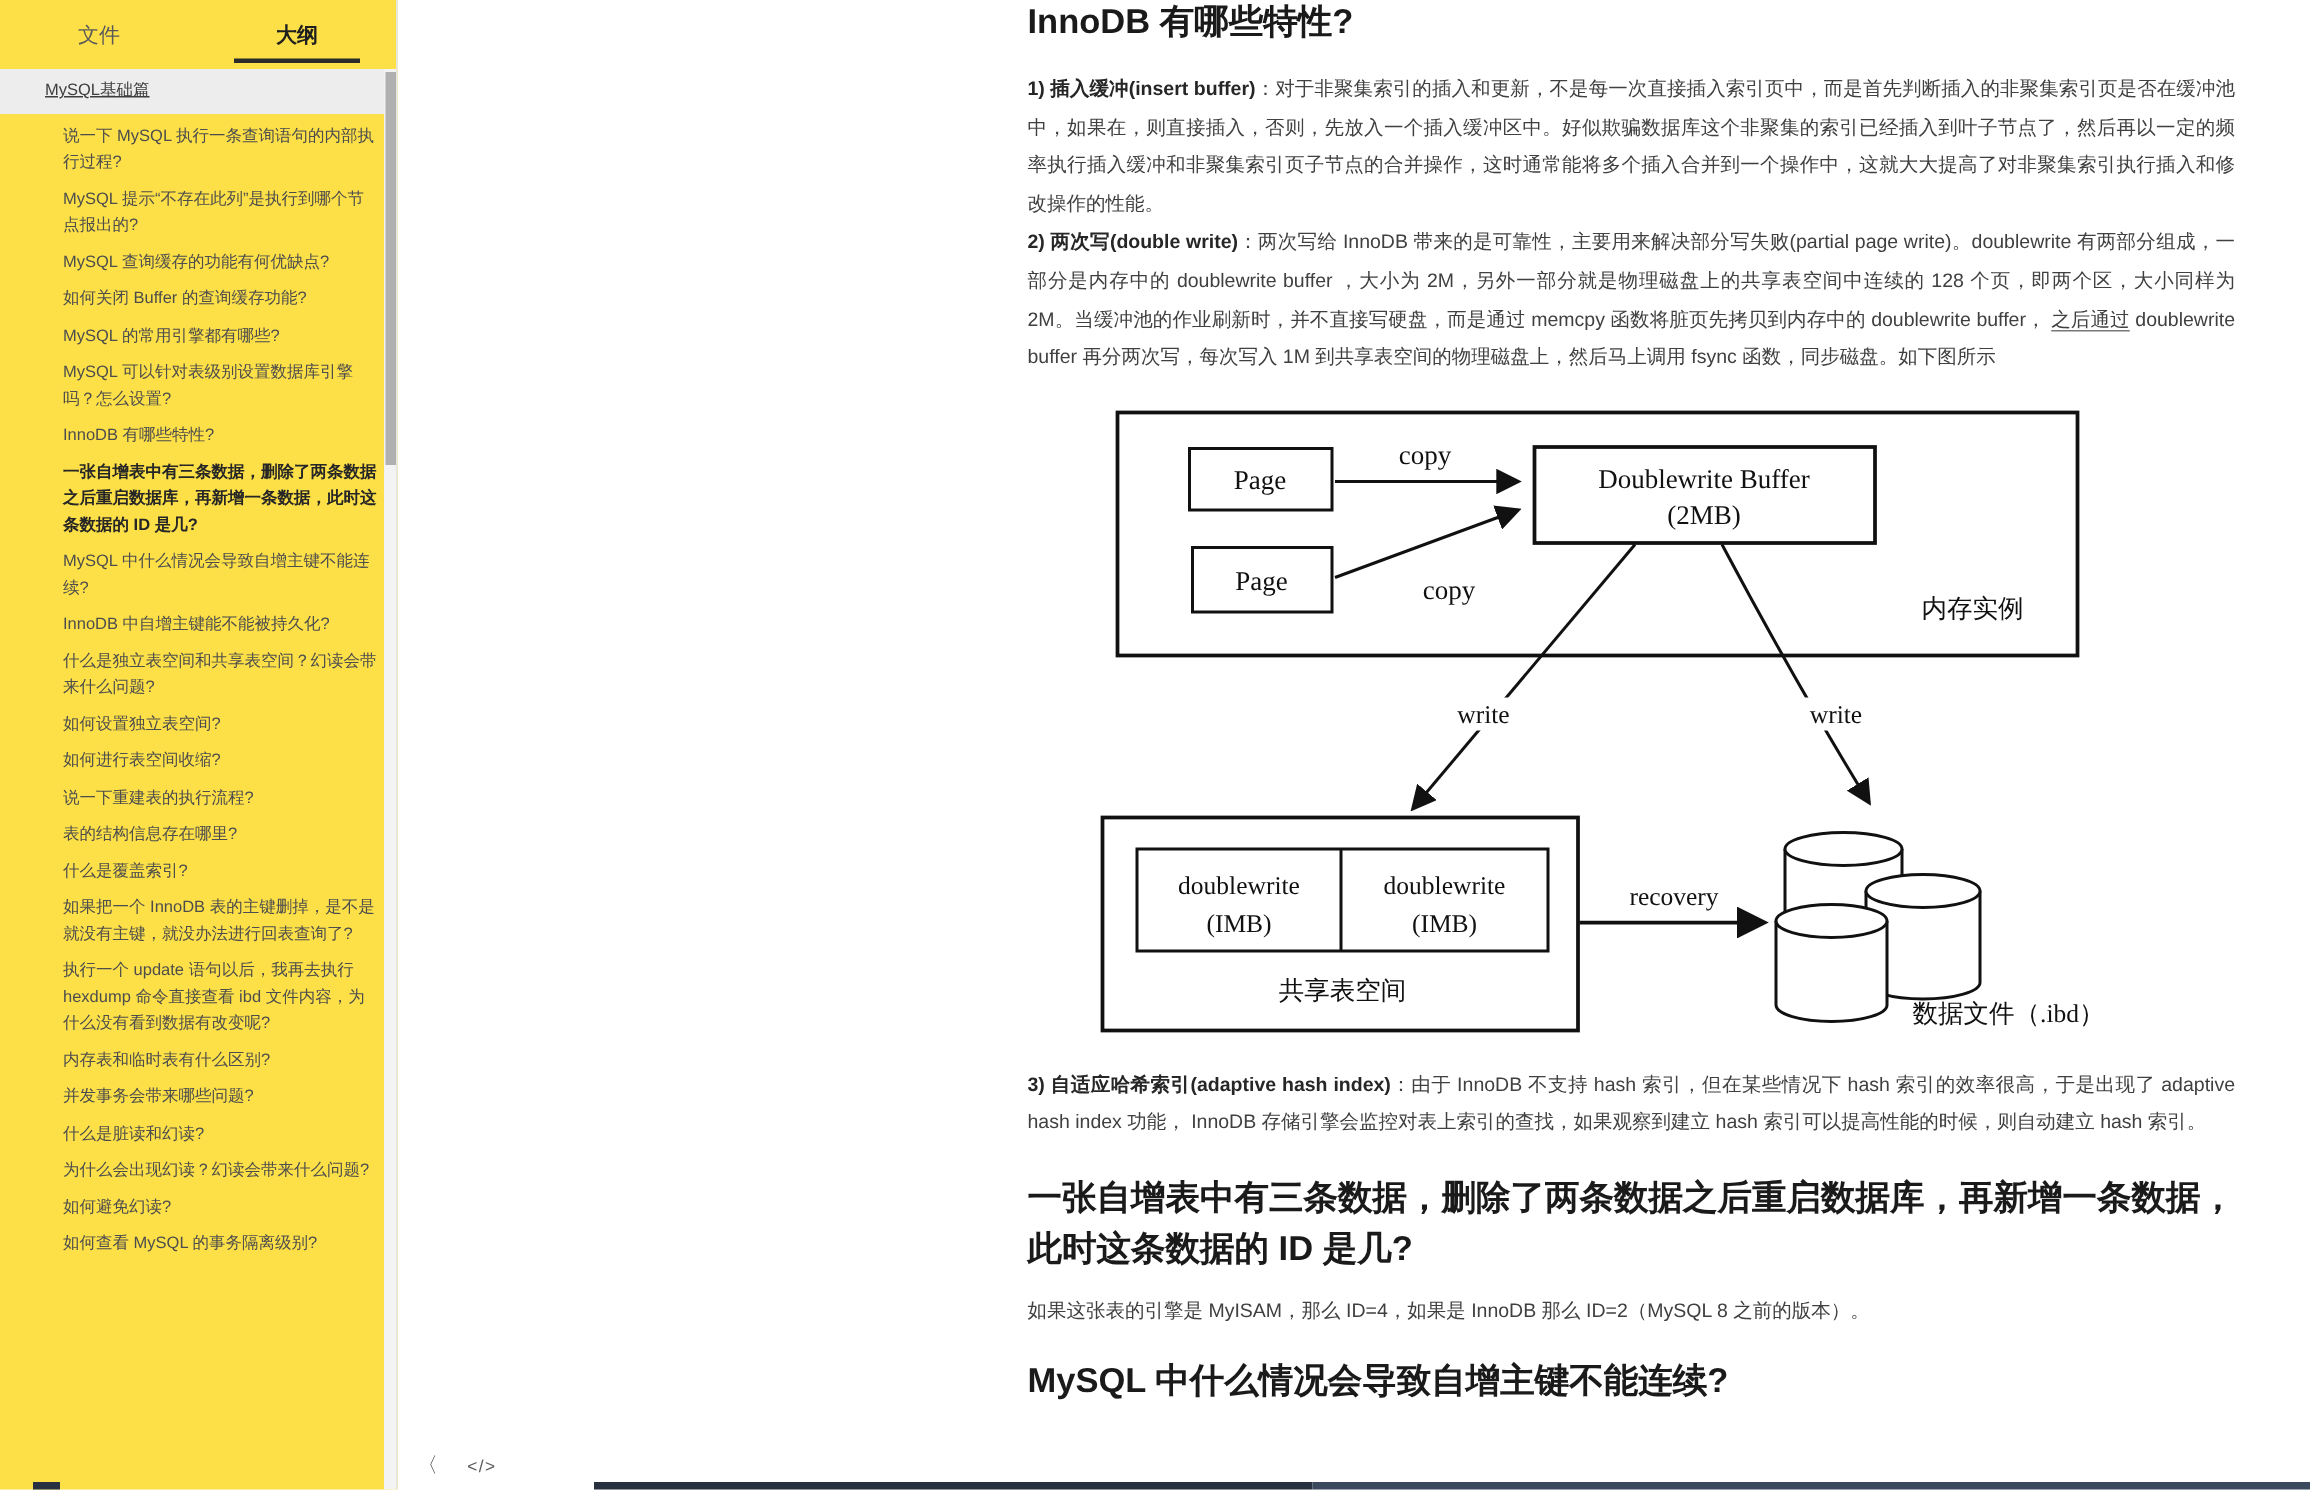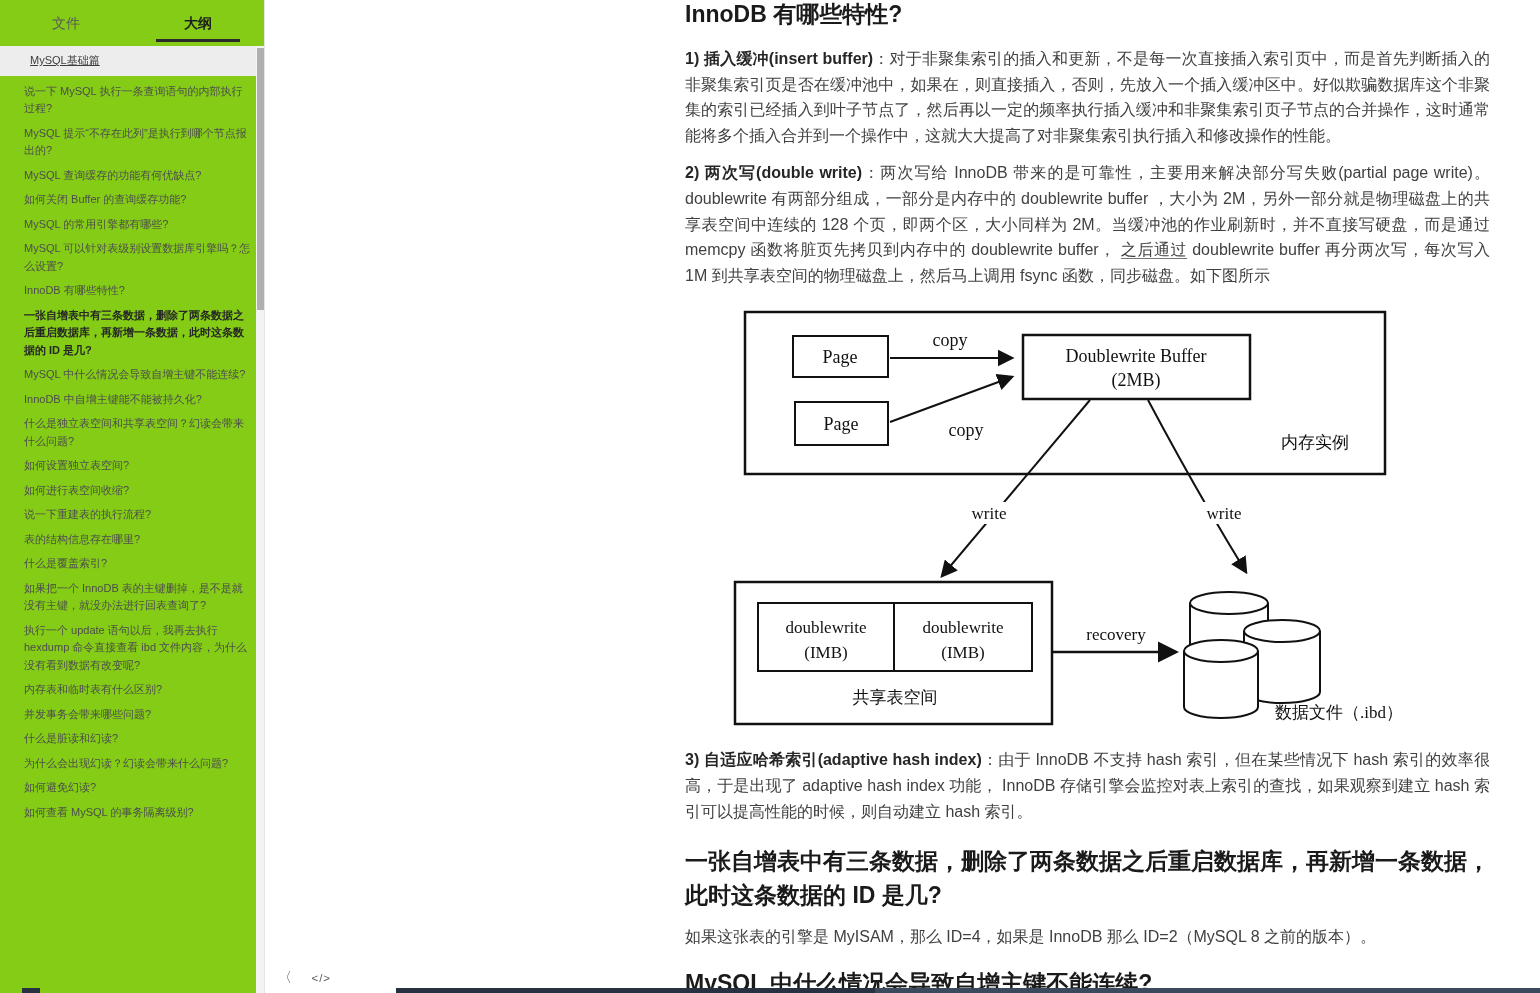--- a/index.html
+++ b/index.html
@@ -2,44 +2,44 @@
 <html><head>
 <meta charset="utf-8">
 <style>
   html,body{margin:0;padding:0;}
   body{
     width:1540px;height:993px;overflow:hidden;background:#ffffff;
     font-family:"Liberation Sans","DejaVu Sans",sans-serif;
     position:relative;
   }
   
-  .sidebar{position:absolute;left:0;top:0;width:265px;height:993px;background:#84cc16;border-right:1px solid #e4e4e4;box-sizing:border-box;}
+  .sidebar{position:absolute;left:0;top:0;width:265px;height:993px;background:#fde047;border-right:1px solid #e4e4e4;box-sizing:border-box;}
   .tabs{height:44px;display:flex;}
   .tab{width:50%;text-align:center;font-size:14px;color:#595959;padding-top:15px;position:relative;box-sizing:border-box;cursor:pointer;}
   .tab.active{font-weight:bold;color:#1f1f1f;}
   .tab-underline{position:absolute;bottom:2px;left:50%;transform:translateX(-50%);width:84px;height:3px;background:#2b2b2b;}
   .outline{position:absolute;top:46px;left:0;width:256px;bottom:0;overflow:hidden;font-size:11px;line-height:17.5px;color:#4d4d4d;}
-  .o-item{margin:7px 0;padding-left:24px;padding-right:4px;cursor:pointer;box-sizing:border-box;}
+  .o-item{margin:7px 0;padding-left:42px;padding-right:4px;cursor:pointer;box-sizing:border-box;}
   .o-item.l1{padding-left:30px;margin-top:0;padding-top:6px;padding-bottom:6px;}
   .o-item.hl{background:#ededed;}
   .o-item.hl .lbl{text-decoration:underline;color:#3d3d3d;}
   .o-item.active{font-weight:bold;color:#262626;}
   .sb-track{position:absolute;left:256px;top:46px;width:8px;height:947px;background:#f3f3f3;}
   .sb-thumb{position:absolute;left:257px;top:48px;width:7px;height:262px;background:#b0b0b0;cursor:pointer;}
   
   .footer-icons{position:absolute;left:278px;top:968px;color:#5a5a5a;z-index:5;}
   .footer-icons .chev{font-size:14px;cursor:pointer;}
   .footer-icons .code{font-size:11.5px;margin-left:15px;letter-spacing:1px;cursor:pointer;}
   
   .content{position:absolute;left:685px;top:0;width:805px;}
   .h-title{font-size:23px;font-weight:bold;color:#1a1a1a;line-height:29px;margin:0;}
-  .para{font-size:16px;line-height:25.6px;color:#404040;margin:0;text-align:justify;}
+  .para{font-size:13px;line-height:25.6px;color:#404040;margin:0;text-align:justify;}
   .para b{color:#262626;}
   .p1{margin-top:17px;}
-  .p2{margin-top:12px;}
+  .p2{}
   .p3{margin-top:10px;}
   .p4{margin-top:12px;}
   .uline{text-decoration:underline;text-decoration-color:#777;text-underline-offset:3px;}
   .h-q{font-size:23px;font-weight:bold;color:#1a1a1a;line-height:34px;margin:20px 0 0 0;}
   .h-q2{margin-top:16px;}
   .diagram{margin-top:14px;margin-left:15px;width:700px;height:435px;}
   .diagram svg text{font-family:"Liberation Serif","DejaVu Serif",serif;fill:#111;}
   
   .bbar{position:absolute;top:988px;height:5px;}
   .bbar.seg1{left:22px;width:18px;background:#273140;}

